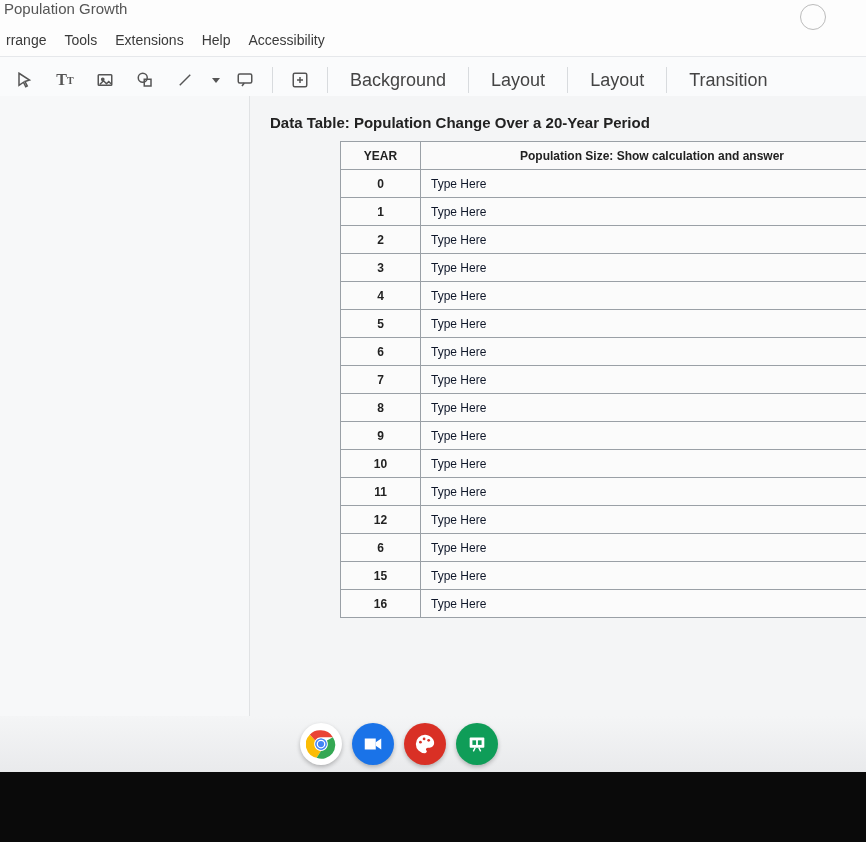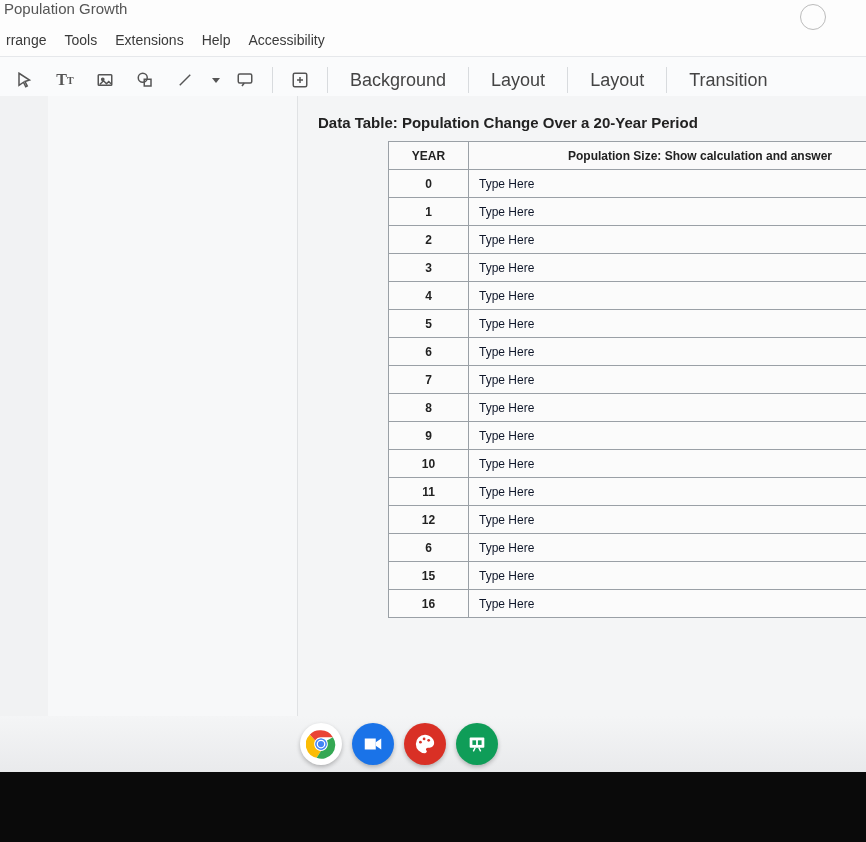--- a/index.html
+++ b/index.html
@@ -71,21 +71,20 @@
     cursor: pointer;
   }
   .work-area {
     position: absolute;
     top: 96px;
     left: 0;
     right: 0;
     bottom: 0;
     background: #f1f2f3;
     display: flex;
-    padding-left: 48px;
   }
   .filmstrip {
     width: 250px;
     background: #f7f8f9;
     border-right: 1px solid #e0e2e4;
     height: 100%;
   }
   .slide-area {
     flex: 1;
     background: #f4f5f6;

